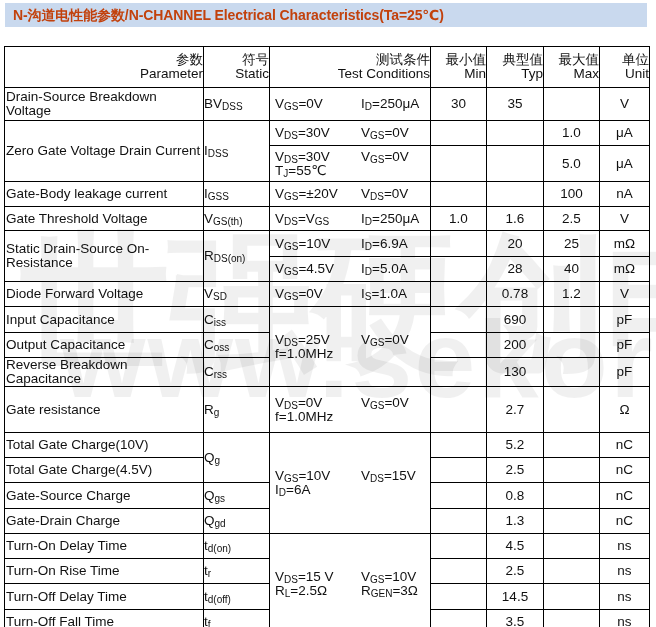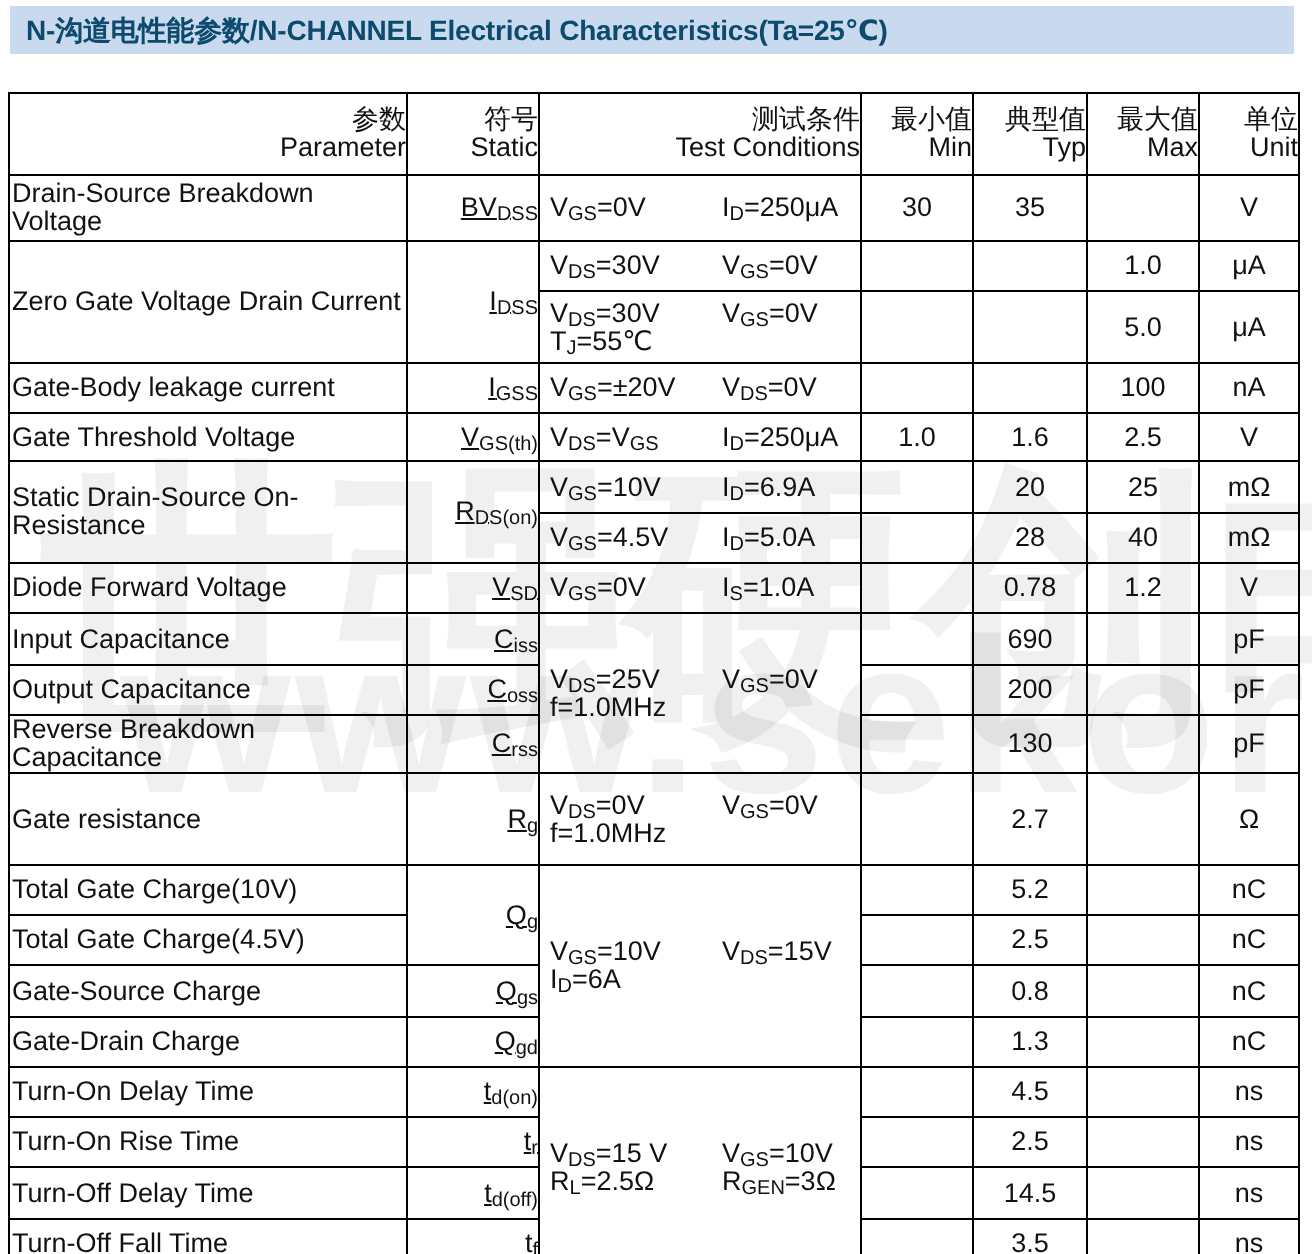--- a/index.html
+++ b/index.html
@@ -1,26 +1,26 @@
 <!DOCTYPE html>
 <html><head>
 <meta charset="utf-8">
 <style>
   html,body{margin:0;padding:0;background:#fff;}
   body{width:656px;height:627px;position:relative;overflow:hidden;font-family:"Liberation Sans","DejaVu Sans",sans-serif;color:#111;}
   .title-bar{position:absolute;left:5px;top:3px;width:642px;height:24px;background:#c9d9ee;}
-  .title-text{position:absolute;left:8px;top:4px;font-size:14px;font-weight:bold;color:#0c4a6e;white-space:nowrap;letter-spacing:-0.1px;}
+  .title-text{position:absolute;left:8px;top:4px;font-size:14px;font-weight:bold;color:#c2410c;white-space:nowrap;letter-spacing:-0.1px;}
   .watermark{position:absolute;pointer-events:none;color:rgba(0,0,0,0.06);font-weight:bold;white-space:nowrap;}
   .wm1{left:20px;top:205px;font-size:150px;letter-spacing:-4px;font-family:"DejaVu Sans",sans-serif;}
   .wm2{left:60px;top:295px;font-size:110px;font-family:"Liberation Sans",sans-serif;letter-spacing:2px;}
   table.spec{position:absolute;left:4px;top:46px;border-collapse:collapse;table-layout:fixed;width:645px;}
   table.spec td{border:1.5px solid #000;padding:0;font-size:13.5px;line-height:14px;vertical-align:middle;overflow:hidden;}
   .hdr td{text-align:right;font-size:14px;line-height:17px;height:40px;}
   .param{padding-left:1px !important;text-align:left;margin-left:17px;}
-  .sym{text-align:right;text-decoration:underline;}
+  .sym{text-align:left;}
   .num{text-align:center;}
   .unit{text-align:center;}
   .cond{padding-left:5px !important;}
   .cond .c1{display:inline-block;width:86px;}
   .cond .c2{display:inline-block;}
   sub{font-size:10px;vertical-align:-2px;line-height:0;}
 </style>
 </head>
 <body>
 

